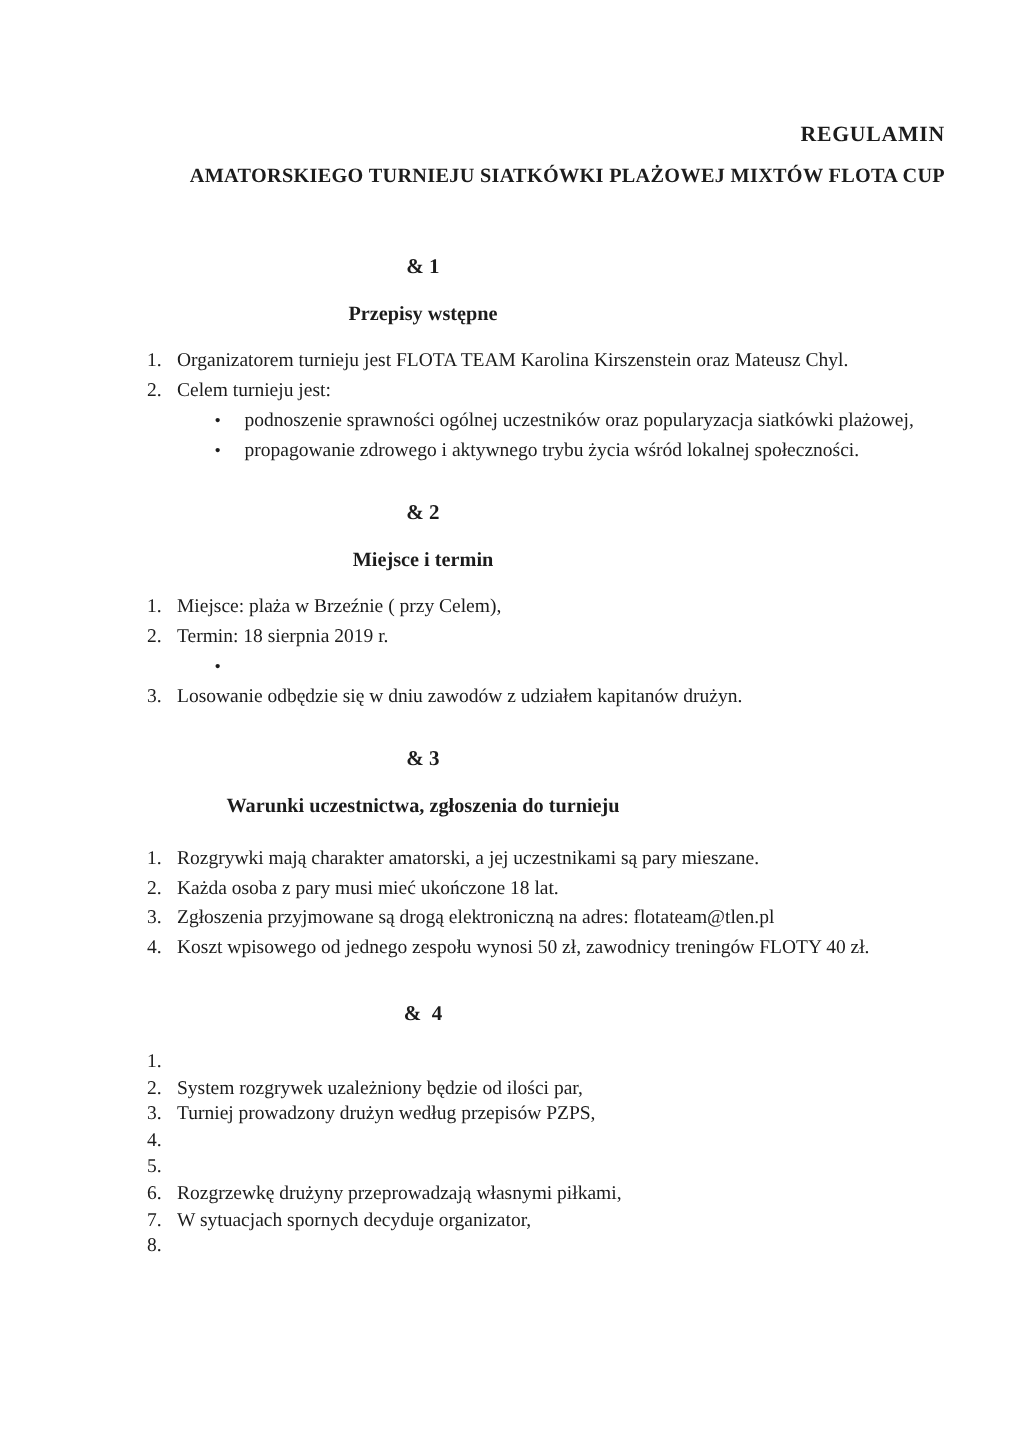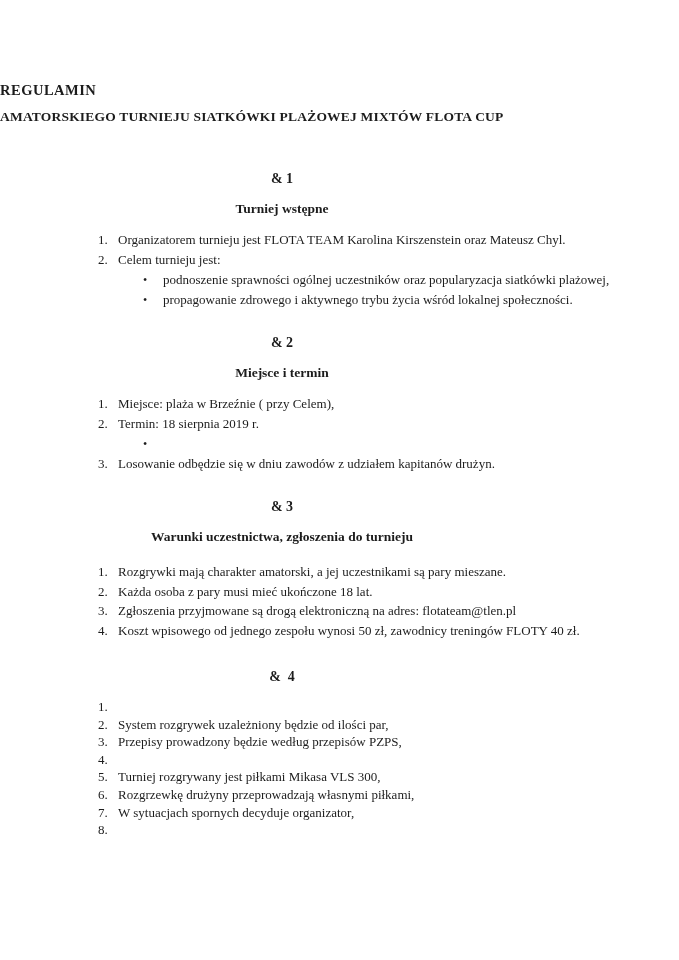--- a/index.html
+++ b/index.html
@@ -13,21 +13,21 @@
     height: 960px;
     background: #ffffff;
     font-family: "Liberation Serif", "DejaVu Serif", serif;
     color: #1c1c1c;
     overflow: hidden;
     box-sizing: border-box;
     padding-top: 81px;
   }
   .title-col {
     width: 630px;
-    text-align: left;
+    text-align: right;
   }
   .doc-title {
     font-size: 14.5px;
     font-weight: bold;
     line-height: 18px;
     letter-spacing: 0.5px;
   }
   .doc-subtitle {
     margin-top: 9px;
     font-size: 13.5px;
@@ -81,21 +81,21 @@
 
 <div class="page">
   <div class="title-col">
     <div class="doc-title">REGULAMIN</div>
     <div class="doc-subtitle">AMATORSKIEGO TURNIEJU SIATKÓWKI PLAŻOWEJ MIXTÓW FLOTA CUP</div>
   </div>
   <div id="sections">
       <section class="section">
     <div class="head-col">
       <div class="section-mark">&amp; 1</div>
-      <div class="section-heading">Turniej wstępne</div>
+      <div class="section-heading">Przepisy wstępne</div>
     </div>
     <div class="list">
           <div class="item num">
     <span class="marker">1.</span>
     <span class="text">Organizatorem turnieju jest FLOTA TEAM Karolina Kirszenstein oraz Mateusz Chyl.</span>
   </div>
           <div class="item num">
     <span class="marker">2.</span>
     <span class="text">Celem turnieju jest:</span>
   </div>
@@ -163,28 +163,27 @@
     <div class="list">
           <div class="item num">
     <span class="marker">1.</span>
   </div>
           <div class="item num">
     <span class="marker">2.</span>
     <span class="text">System rozgrywek uzależniony będzie od ilości par,</span>
   </div>
           <div class="item num">
     <span class="marker">3.</span>
-    <span class="text">Przepisy prowadzony będzie według przepisów PZPS,</span>
+    <span class="text">Turniej prowadzony drużyn według przepisów PZPS,</span>
   </div>
           <div class="item num">
     <span class="marker">4.</span>
   </div>
           <div class="item num">
     <span class="marker">5.</span>
-    <span class="text">Turniej rozgrywany jest piłkami Mikasa VLS 300,</span>
   </div>
           <div class="item num">
     <span class="marker">6.</span>
     <span class="text">Rozgrzewkę drużyny przeprowadzają własnymi piłkami,</span>
   </div>
           <div class="item num">
     <span class="marker">7.</span>
     <span class="text">W sytuacjach spornych decyduje organizator,</span>
   </div>
           <div class="item num">

